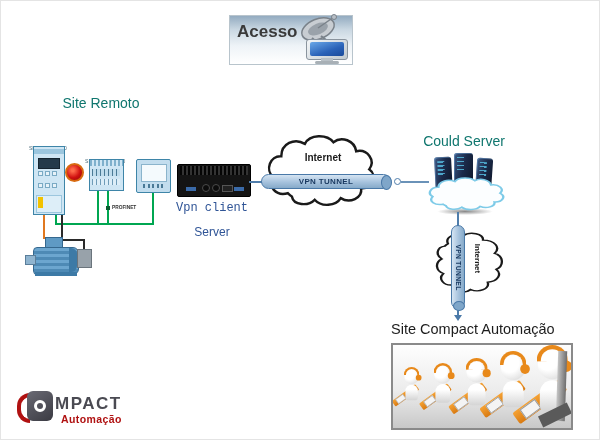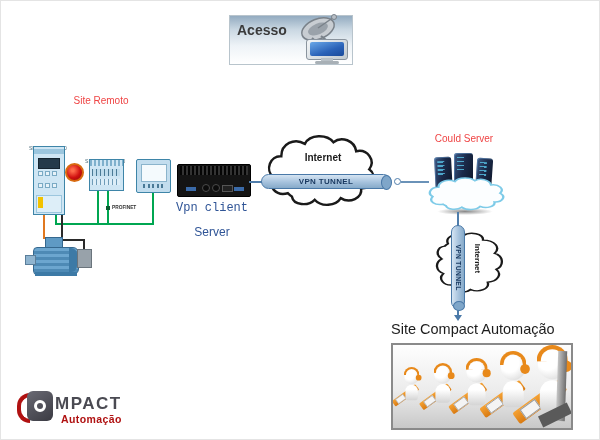--- a/index.html
+++ b/index.html
@@ -1,30 +1,30 @@
 <!DOCTYPE html>
 <html><head>
 <meta charset="utf-8">
 <style>
   html,body{margin:0;padding:0;background:#fff;}
   #canvas{position:relative;width:600px;height:440px;background:#ffffff;
           font-family:"Liberation Sans",sans-serif;overflow:hidden;border:1px solid #e4e4e4;box-sizing:border-box;}
   .abs{position:absolute;}
   .center{text-align:center;}
-  .heading{font-size:10px;color:#ef4444;}
+  .heading{font-size:14px;color:#0f766e;}
   .big-heading{font-size:14.5px;color:#1c1c1c;}
   .tinywrap{position:absolute;text-align:center;}
   .tiny{display:inline-block;font-size:10px;color:#4a6a7a;transform:scale(.5);transform-origin:center;white-space:nowrap;}
 
   
   .banner{left:228px;top:14px;width:122px;height:48px;
           background:linear-gradient(180deg,#93abc0 0%,#c9d7e2 28%,#eef3f7 62%,#ffffff 100%);
           border:1px solid #b8c4cc;}
   .banner-text{left:236px;top:22px;line-height:1.05;color:#3a3a3a;font-weight:bold;}
-  .banner-text .l1{font-size:14px;letter-spacing:0px;}
+  .banner-text .l1{font-size:17px;letter-spacing:0px;}
   .banner-text .l2{font-size:15px;letter-spacing:.5px;color:#2e2e2e;}
   .monitor{left:305px;top:38px;width:40px;height:19px;border:1px solid #8a949e;border-radius:3px;
            background:linear-gradient(145deg,#f2f5f7,#c2cad0);}
   .monitor .screen{position:absolute;left:3px;top:2px;right:3px;bottom:3px;border-radius:2px;
            background:linear-gradient(160deg,#6aa8e8 0%,#2a62b8 60%,#1a4a9a 100%);}
   .mon-neck{left:320px;top:57px;width:12px;height:3px;background:#b8c0c6;}
   .mon-foot{left:314px;top:60px;width:24px;height:3px;background:#a8b0b6;border-radius:2px;}
 
   
   .drive{left:32px;top:145px;width:30px;height:67px;background:#cfe6f4;border:1px solid #3e85a8;}

